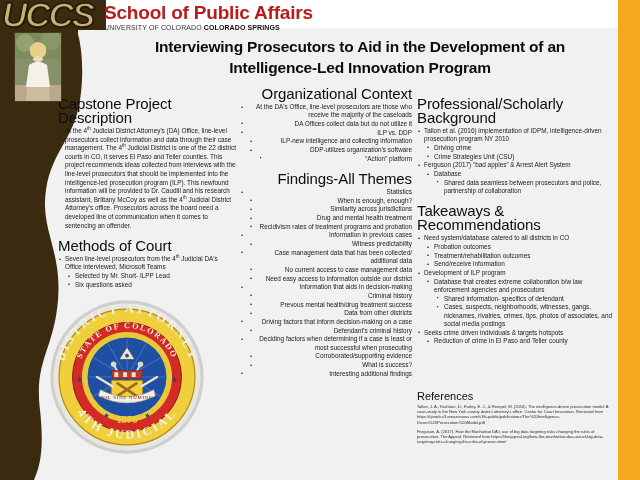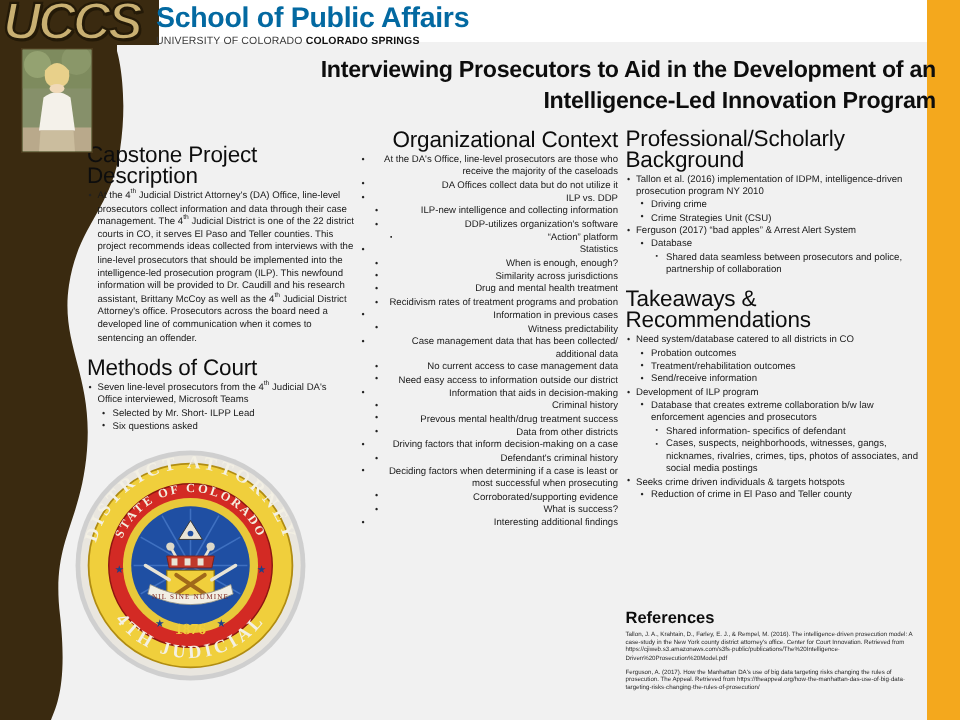--- a/index.html
+++ b/index.html
@@ -17,41 +17,41 @@
   .rightbar{position:absolute;right:0;top:0;width:22px;height:480px;background:#f4a81d;}
   .leftwave{position:absolute;left:0;top:0;width:120px;height:480px;}
   .leftwave svg{display:block;}
 
   
   .logo-wrap{position:absolute;left:2px;top:0px;width:100px;height:34px;z-index:6;}
   .uccs-logo{font-family:"Liberation Sans",sans-serif;font-weight:bold;font-style:italic;
      font-size:35px;line-height:30px;letter-spacing:-2px;color:#c9b072;
      -webkit-text-stroke:1.6px #241a08;text-shadow:1px 1px 0 #241a08;}
   .school{position:absolute;left:104px;top:2px;z-index:6;}
-  .school .s1{font-size:19px;font-weight:bold;color:#0369a1;line-height:21px;letter-spacing:-.2px;}
+  .school .s1{font-size:19px;font-weight:bold;color:#b91c1c;line-height:21px;letter-spacing:-.2px;}
   .school .s2{font-size:7px;color:#3a3a3a;letter-spacing:.1px;margin-top:1px;}
   .school .s2 b{color:#111;}
 
   
   .portrait{position:absolute;left:14px;top:32px;width:46px;height:68px;z-index:5;
      border:1px solid #4a3a1c;overflow:hidden;background:#7f8d63;}
   .portrait svg{display:block;}
 
   
   .presenter{position:absolute;left:60px;top:71px;z-index:6;font-size:7.2px;line-height:9.5px;color:#1c1c1c;}
 
   
-  .title{position:absolute;left:76px;top:36px;width:548px;text-align:right;z-index:6;}
+  .title{position:absolute;left:86px;top:36px;width:548px;text-align:center;z-index:6;}
   .title .tl{font-size:15.5px;font-weight:bold;line-height:21px;color:#0d0d0d;letter-spacing:-.2px;}
 
   
   .col{position:absolute;z-index:4;}
   #col1{left:58px;top:97px;width:178px;}
   #col2{left:240px;top:87px;width:172px;text-align:right;}
-  #col3{left:417px;top:86px;width:200px;}
+  #col3{left:417px;top:97px;width:200px;}
 
   h2.sec{font-size:15px;font-weight:normal;margin:0 0 2px 0;line-height:14px;color:#0d0d0d;letter-spacing:-.1px;}
   h2.sec.sp{margin-top:9px;}
 
   ul{margin:0;padding:0;list-style:none;}
   li{position:relative;font-size:6.4px;line-height:8.3px;color:#1a1a1a;margin:0 0 .4px 0;}
   li>span.txt{display:block;}
   .l1{padding-left:7px;}
   .l1:before{content:"•";position:absolute;left:1px;top:-.5px;font-size:6px;color:#222;}
   .l2{padding-left:17px;}
@@ -61,21 +61,21 @@
 
   
   #capstone-list li{line-height:8.6px;}
 
   
   .seal{position:absolute;left:48px;top:298px;width:158px;height:158px;z-index:5;}
   .seal svg{display:block;}
 
   
   .refs{position:absolute;left:417px;top:390px;width:196px;z-index:5;}
-  .refs h2{font-size:11px;font-weight:bold;margin:16px 0 2px 0;color:#0d0d0d;}
+  .refs h2{font-size:11px;font-weight:normal;margin:0 0 2px 0;color:#0d0d0d;}
   .refs p{margin:0 0 4px 0;font-size:4.1px;line-height:5.2px;color:#2a2a2a;word-break:break-word;}
   sup{font-size:70%;vertical-align:super;line-height:0;}
 </style>
 </head>
 <body>
 
 <div id="poster">
 
   <div class="topbar"></div>
 
@@ -158,20 +158,21 @@
           <span class="txt">ILP-new intelligence and collecting information</span>
         </li>
         <li class="l2">
           <span class="txt">DDP-utilizes organization's software</span>
         </li>
         <li class="l3">
           <span class="txt">“Action” platform</span>
         </li>
       </ul>
 
+    <h2 class="sec sp">Findings-All Themes</h2>
     <ul>
         <li class="l1">
           <span class="txt">Statistics</span>
         </li>
         <li class="l2">
           <span class="txt">When is enough, enough?</span>
         </li>
         <li class="l2">
           <span class="txt">Similarity across jurisdictions</span>
         </li>

